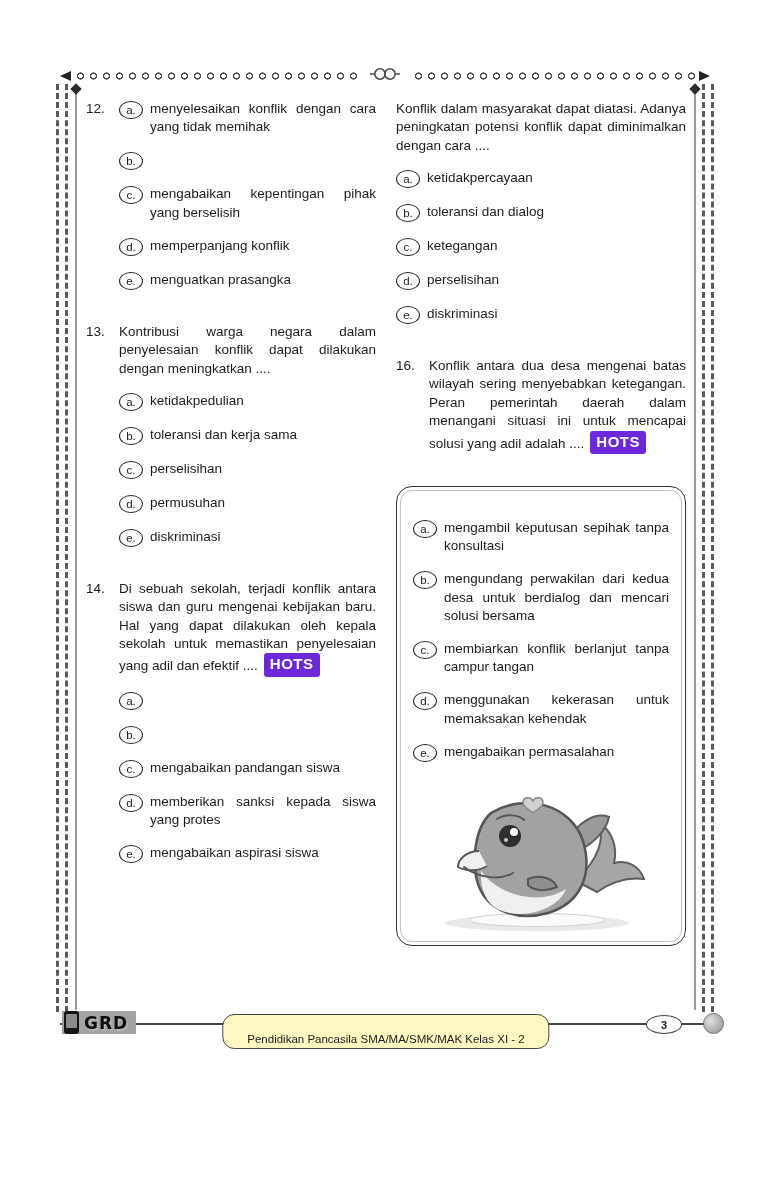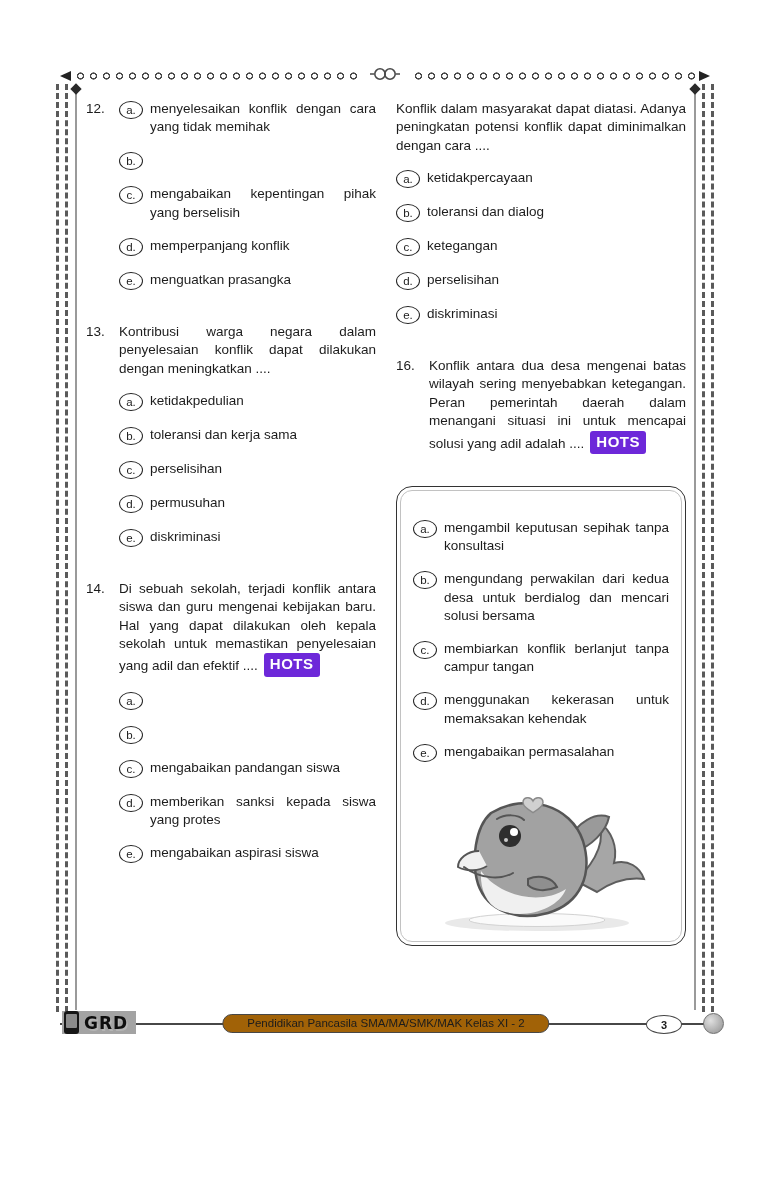--- a/index.html
+++ b/index.html
@@ -62,22 +62,22 @@
   .footer { position:absolute; left:60px; top:1010px; width:652px; height:30px; }
   .footer-rule { position:absolute; left:0; right:6px; top:13px; height:2px; background:#474747; }
   .grd-logo { position:absolute; left:2px; top:1px; display:flex; align-items:center;
     gap:5px; background:#a3a3a3; padding:0 8px 0 2px; }
   .grd-logo-icon { width:15px; height:23px; background:#161616; border-radius:3px; position:relative; }
   .grd-logo-icon::after { content:""; position:absolute; left:2px; right:2px; top:3px; bottom:6px;
     background:#8b8b8b; border-radius:1px; }
   .grd-logo-text { font-family:"DejaVu Sans", sans-serif; font-weight:800; font-size:17px;
     letter-spacing:1px; color:#0e0e0e; text-shadow:1.5px 1.5px 0 #b5b5b5; }
   .series-pill { position:absolute; left:50%; top:4px; transform:translateX(-50%);
-    border:1.2px solid #474747; border-radius:12px; background:#a16207;
-    padding:2px 24px 3px; font-size:11.5px; white-space:nowrap; }
+    border:1.2px solid #474747; border-radius:12px; background:#fef9c3;
+    padding:18px 24px 3px; font-size:11.5px; white-space:nowrap; }
   .page-oval { position:absolute; right:30px; top:5px; width:36px; height:19px;
     border:1.6px solid #474747; border-radius:50%; background:#fff;
     display:flex; align-items:center; justify-content:center;
     font-size:11px; font-weight:bold; }
   .corner-pin { position:absolute; right:-12px; top:3px; width:21px; height:21px;
     border-radius:50%; background:radial-gradient(circle at 35% 35%, #e0e0e0, #8f8f8f);
     border:1px solid #6f6f6f; }
 </style>
 </head>
 <body>

